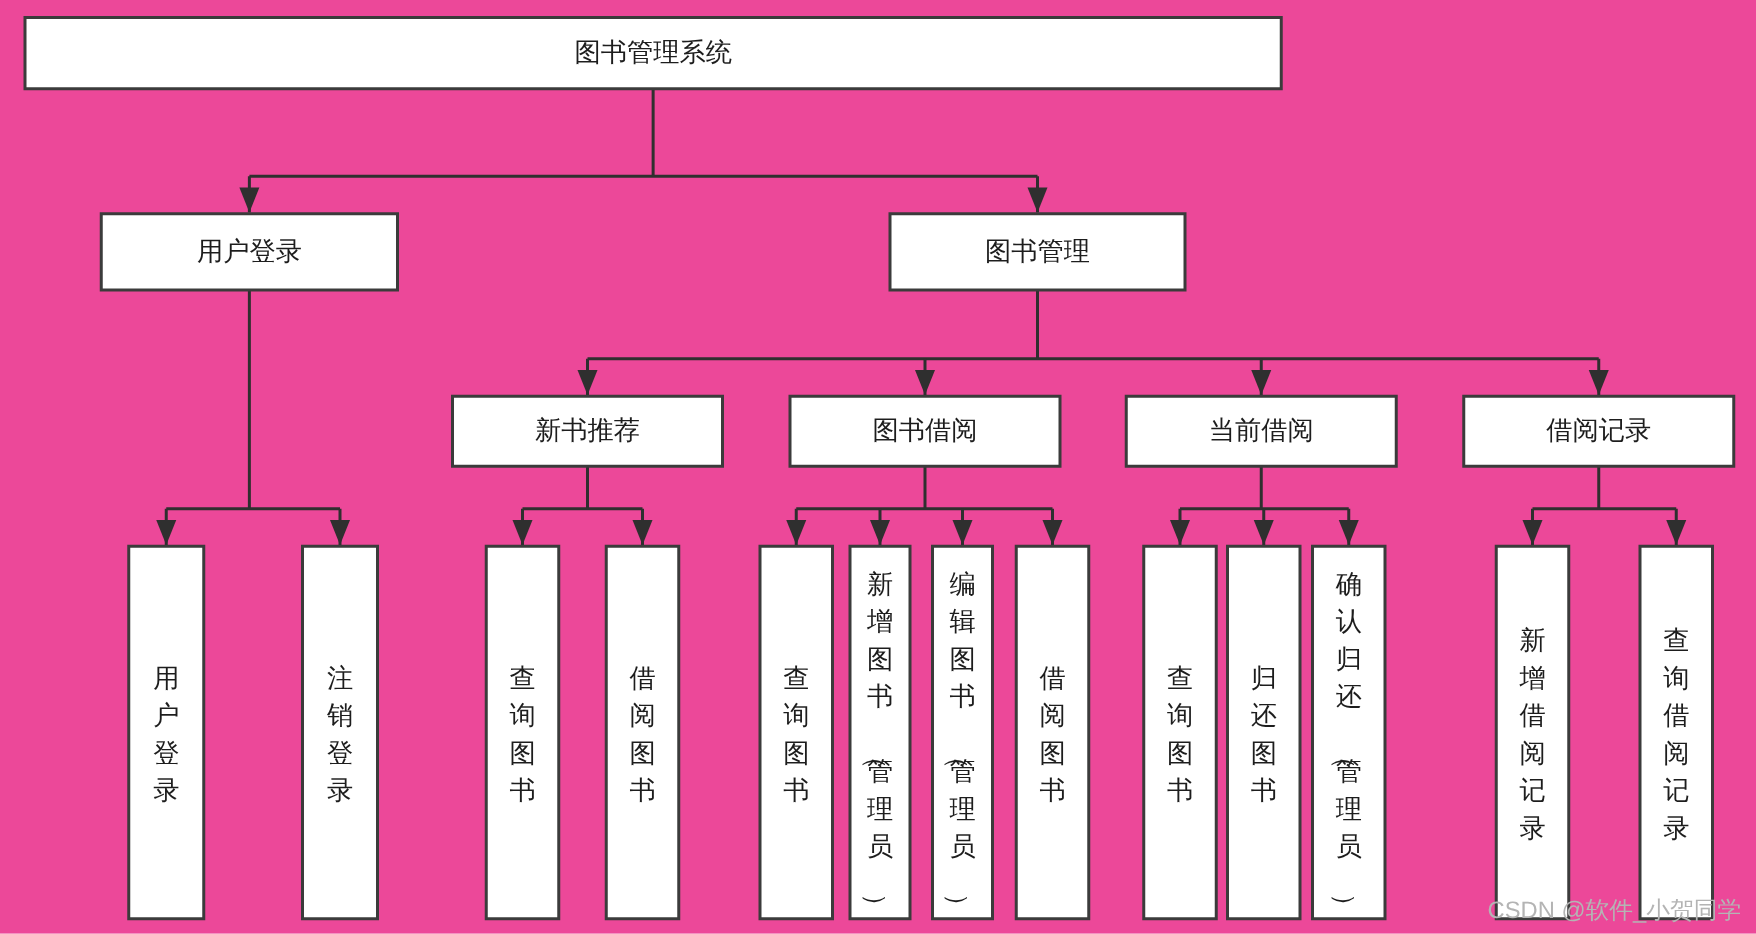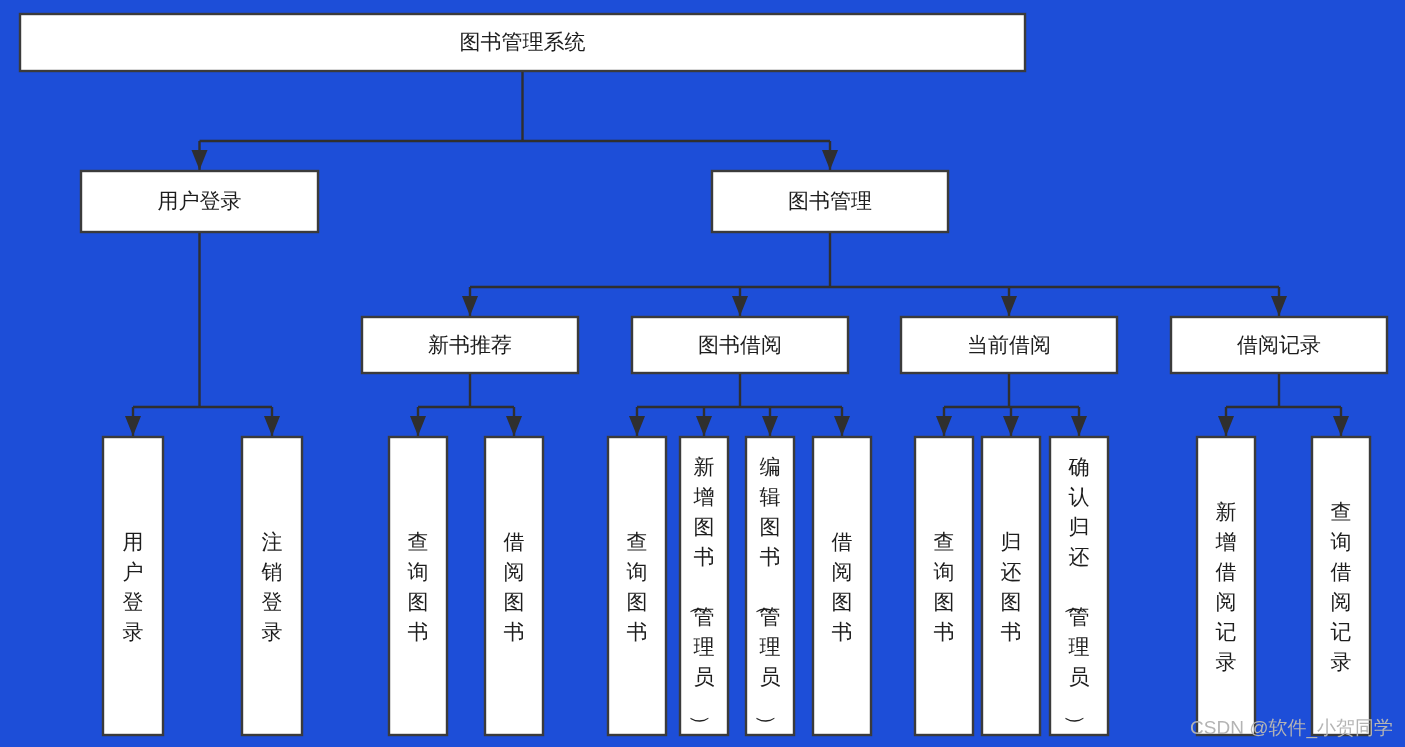--- a/index.html
+++ b/index.html
@@ -7,21 +7,21 @@
     padding: 0;
     background: #ffffff;
   }
   body {
     font-family: "Liberation Sans", "DejaVu Sans", sans-serif;
   }
   #diagram-root {
     position: relative;
     width: 1405px;
     height: 747px;
-    background: #1d4ed8;
+    background: #ec4899;
     overflow: hidden;
   }
   svg.diagram-canvas {
     position: absolute;
     left: 0;
     top: 0;
     width: 1405px;
     height: 747px;
     display: block;
   }

